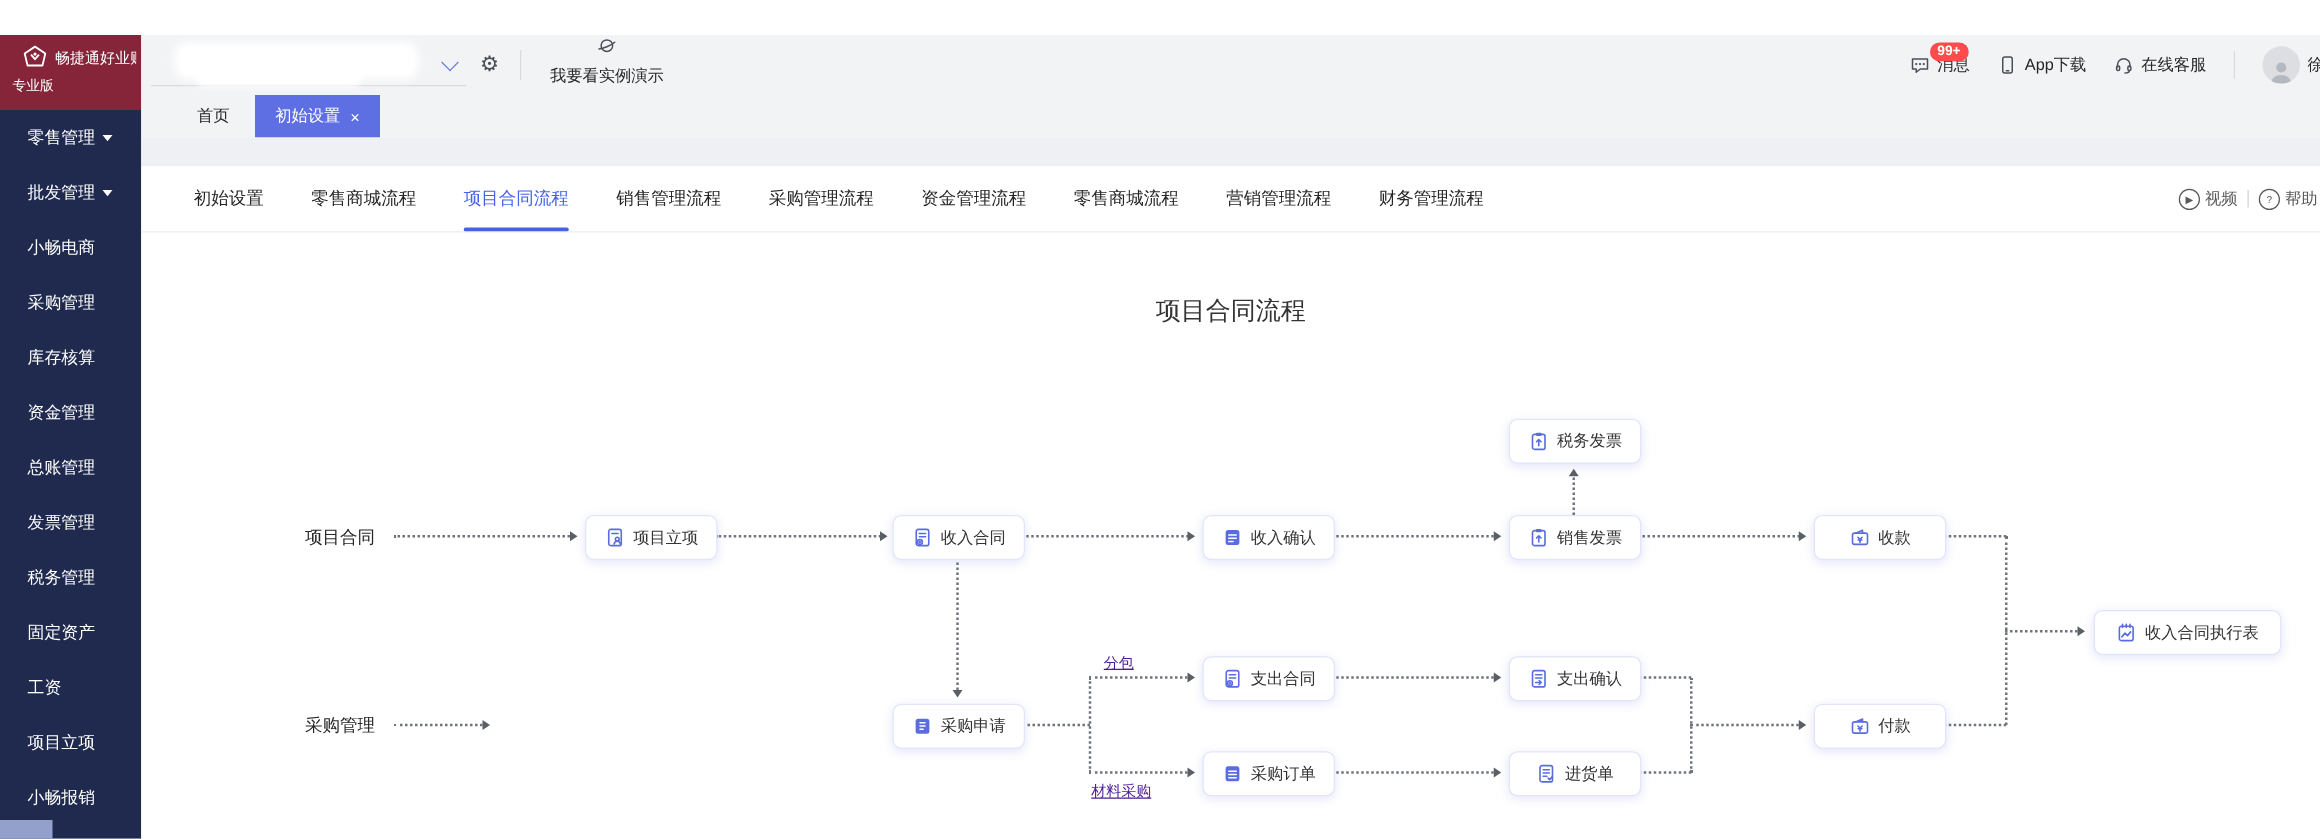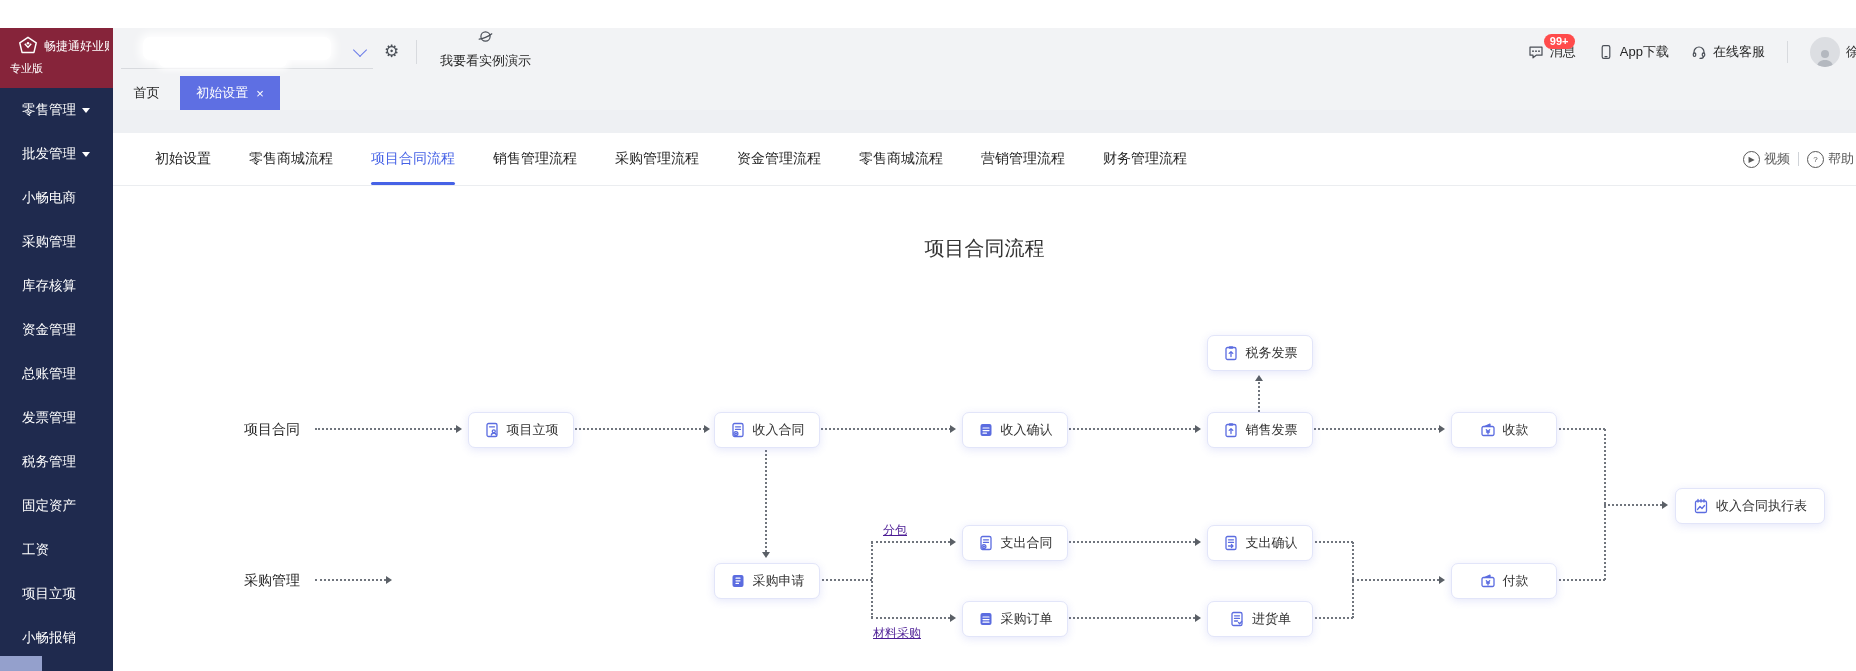--- a/index.html
+++ b/index.html
@@ -31,21 +31,21 @@
   .demo-link{position:absolute;left:327px;top:0;height:48px;display:flex;align-items:center;gap:7px;font-size:13px;color:#262626;cursor:pointer;flex-direction:column;}
   .tb-right{position:absolute;right:-16px;top:0;height:48px;display:flex;align-items:center;gap:22px;}
   .tb-item{display:flex;align-items:center;gap:6px;font-size:13px;color:#262626;cursor:pointer;position:relative;}
   .badge{position:absolute;top:-9px;left:16px;background:#ff4b4b;color:#fff;font-size:11px;line-height:15px;padding:0 6px;border-radius:8px;white-space:nowrap;font-weight:bold;}
   .avatar{width:30px;height:30px;border-radius:50%;background:#dcdee2;display:flex;align-items:flex-end;justify-content:center;overflow:hidden;}
   .tb-right .vbar{height:22px;border-left:1px solid #d8dade;}
   .username{font-size:13px;white-space:nowrap;}
   
   .tabrow{position:absolute;left:113px;top:76px;right:0;height:34px;background:#f2f3f5;display:flex;}
   .wtab{height:34px;display:flex;align-items:center;justify-content:center;font-size:13px;cursor:pointer;}
-  .wtab.home{width:67px;color:#262626;}
+  .wtab.home{width:67px;color:#262626;margin-left:24px;}
   .wtab.active{width:100px;background:#5e6fe3;color:#fff;gap:8px;}
   .close-x{font-size:13px;line-height:13px;cursor:pointer;}
   
   .graygap{position:absolute;left:113px;top:110px;right:0;height:23px;background:#eef0f3;}
   .panel{position:absolute;left:113px;top:133px;right:0;bottom:0;background:#fff;}
   .subtabs{position:absolute;left:0;top:0;right:0;height:52px;border-bottom:1px solid #ebedf0;display:flex;align-items:stretch;gap:38px;padding-left:42px;}
   .stab{display:flex;align-items:center;font-size:14px;color:#262626;cursor:pointer;position:relative;white-space:nowrap;}
   .stab.active{color:#4662e6;}
   .stab.active::after{content:'';position:absolute;left:0;right:0;bottom:0;height:3px;background:#4662e6;border-radius:1.5px;}
   .help-links{position:absolute;right:2px;top:0;height:52px;display:flex;align-items:center;gap:8px;font-size:13px;color:#595959;}

